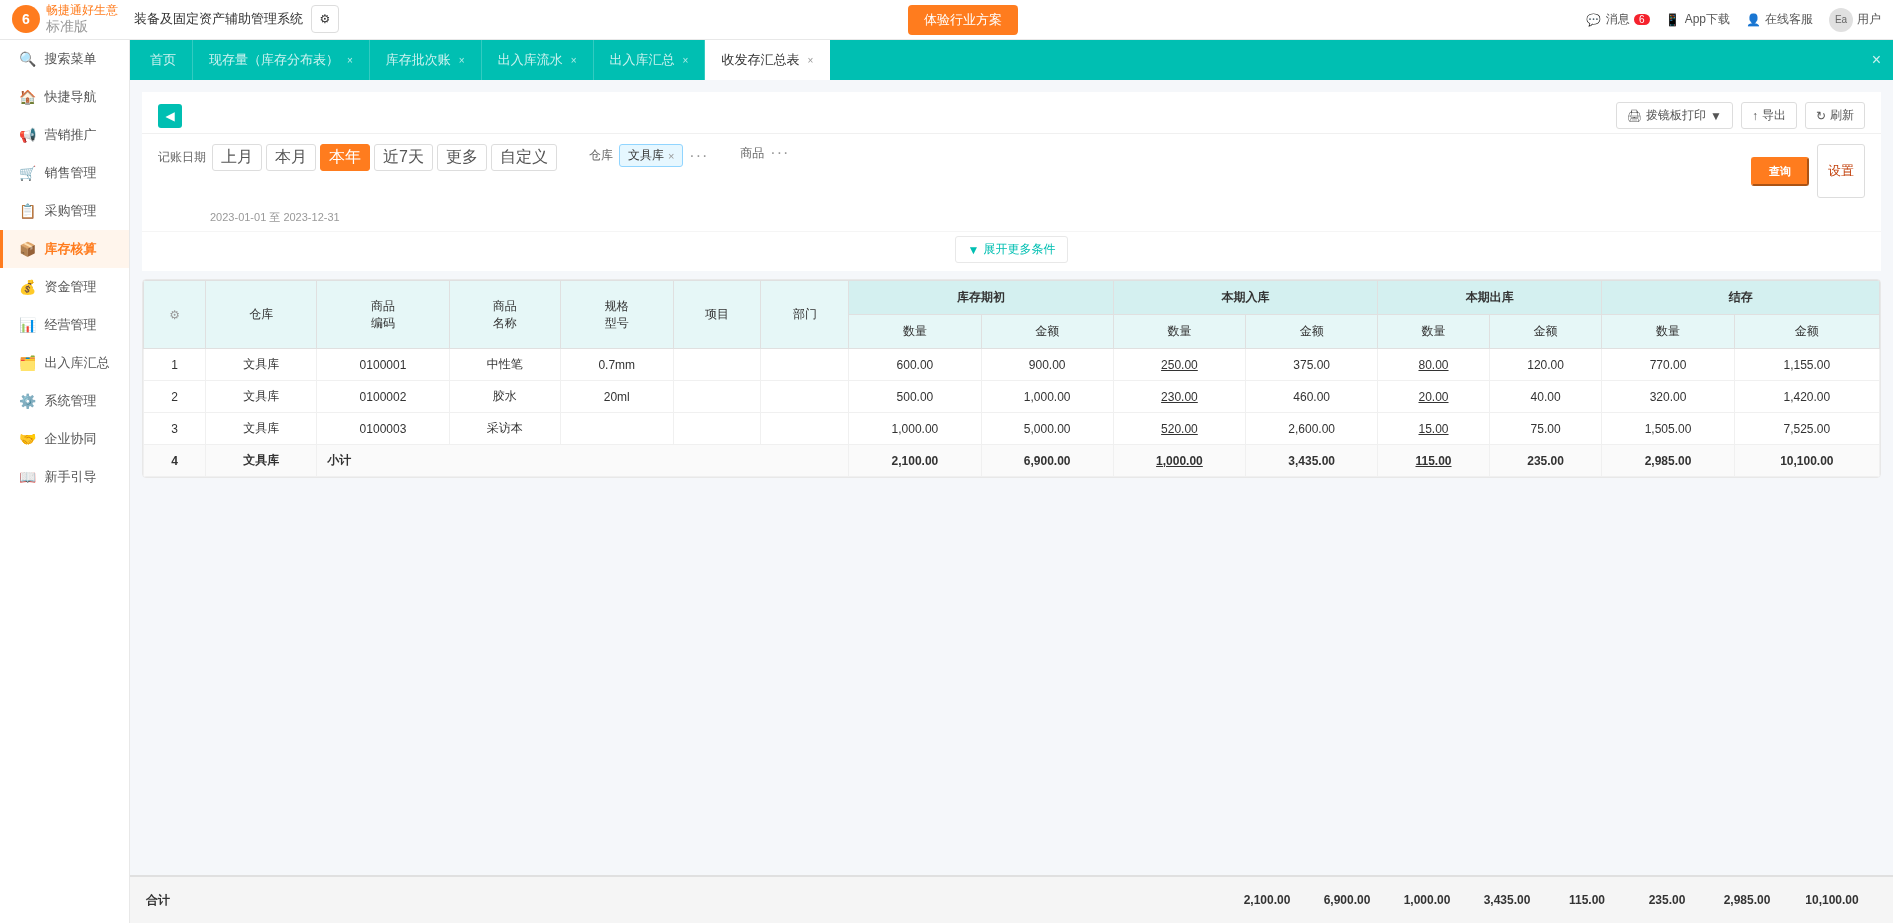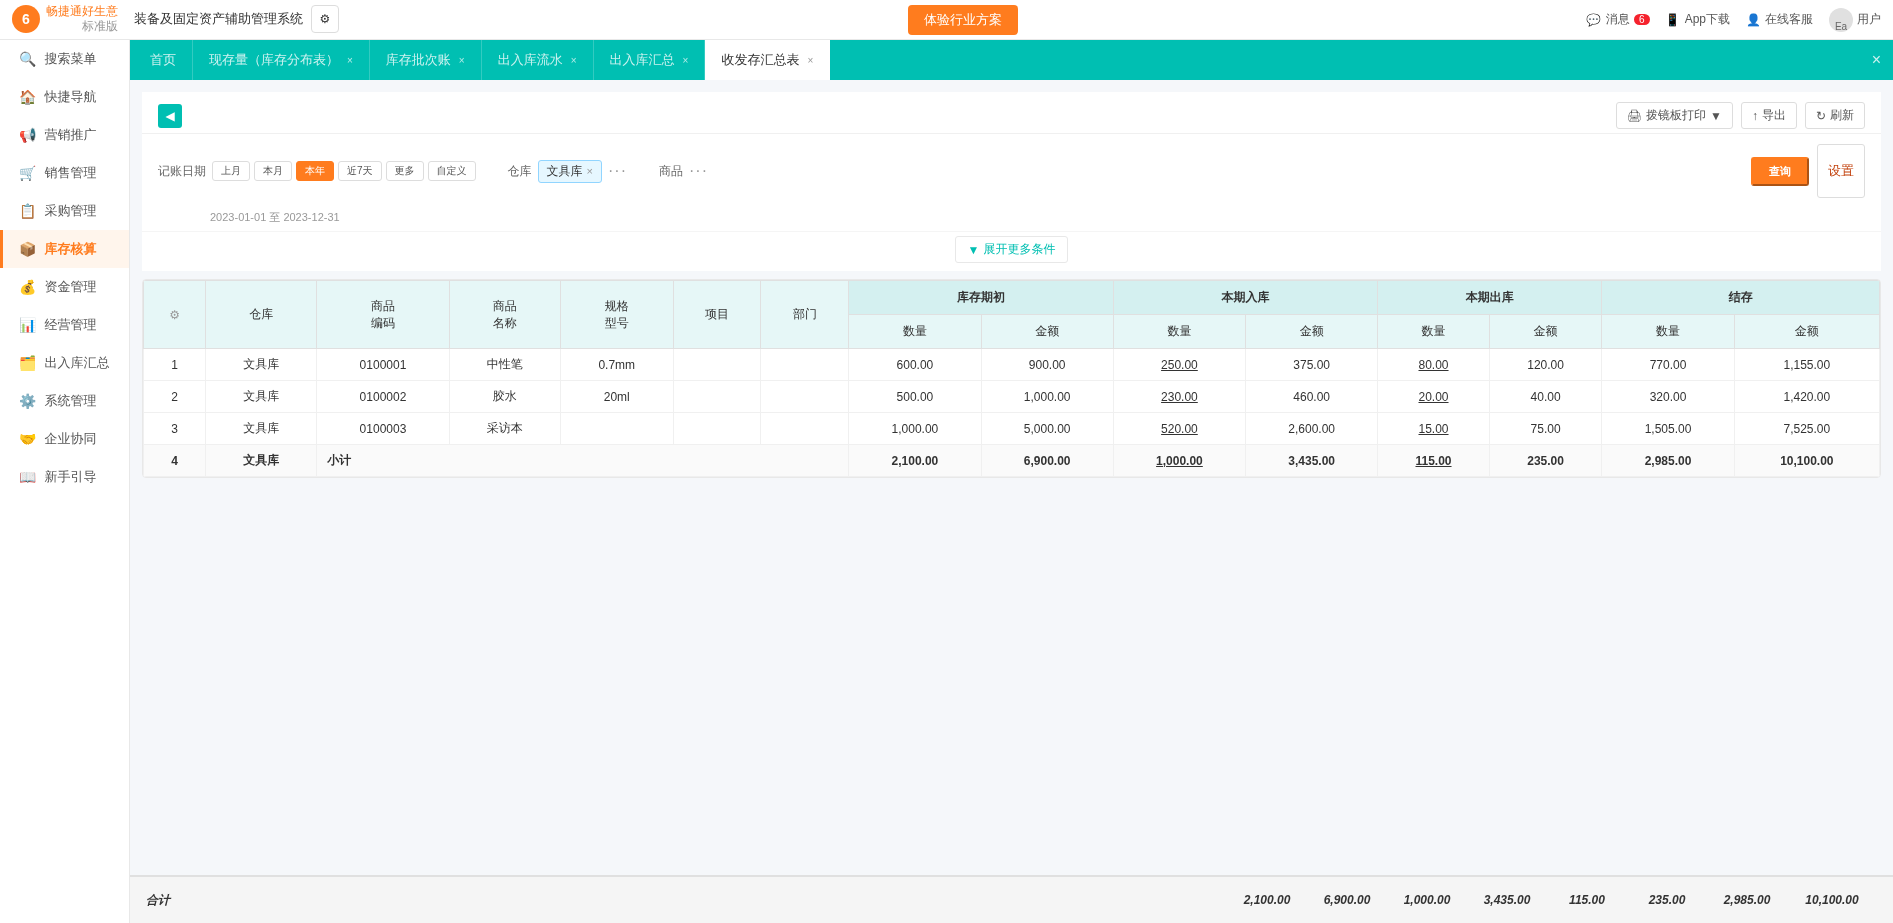--- a/index.html
+++ b/index.html
@@ -5,28 +5,28 @@
     * { box-sizing: border-box; margin: 0; padding: 0; }
     body { font-family: 'Microsoft YaHei', Arial, sans-serif; font-size: 12px; background: #f0f2f5; color: #333; overflow: hidden; }
 
     
     .app-container { display: flex; flex-direction: column; height: 923px; width: 1893px; }
     .top-bar { height: 40px; background: #fff; display: flex; align-items: center; padding: 0 12px; border-bottom: 1px solid #e8e8e8; justify-content: space-between; }
     .top-bar-left { display: flex; align-items: center; gap: 8px; }
     .logo-area { display: flex; align-items: center; gap: 6px; }
     .logo-icon { width: 28px; height: 28px; background: #ff7c1e; border-radius: 50%; display: flex; align-items: center; justify-content: center; color: #fff; font-weight: bold; font-size: 14px; }
     .logo-text { font-size: 12px; color: #ff7c1e; line-height: 1.2; }
-    .logo-sub { font-size: 12px; color: #999; margin-left: 36px; }
+    .logo-sub { font-size: 14px; color: #999; }
     .top-bar-center { display: flex; align-items: center; gap: 8px; }
     .settings-btn { width: 28px; height: 28px; border: 1px solid #ddd; border-radius: 4px; display: flex; align-items: center; justify-content: center; cursor: pointer; background: #fff; }
     .trial-btn { background: #ff7c1e; color: #fff; border: none; border-radius: 4px; padding: 6px 16px; cursor: pointer; font-size: 13px; }
     .top-bar-right { display: flex; align-items: center; gap: 16px; }
     .top-right-item { display: flex; align-items: center; gap: 4px; cursor: pointer; color: #555; font-size: 12px; }
     .badge { background: #f5222d; color: #fff; border-radius: 8px; padding: 0 4px; font-size: 10px; min-width: 16px; text-align: center; }
-    .user-avatar { width: 24px; height: 24px; background: #e0e0e0; border-radius: 50%; display: flex; align-items: flex-end; justify-content: center; font-size: 10px; color: #666; }
+    .user-avatar { width: 24px; height: 24px; background: #e0e0e0; border-radius: 50%; display: flex; align-items: center; justify-content: center; font-size: 10px; color: #666; }
 
     .main-layout { display: flex; flex: 1; overflow: hidden; }
 
     
     .sidebar { width: 130px; background: #fff; border-right: 1px solid #e8e8e8; display: flex; flex-direction: column; overflow-y: auto; }
     .sidebar-item { display: flex; align-items: center; gap: 8px; padding: 10px 16px; cursor: pointer; color: #555; font-size: 13px; border-left: 3px solid transparent; }
     .sidebar-item.active { background: #fff5ec; color: #ff7c1e; border-left-color: #ff7c1e; font-weight: bold; }
     .sidebar-icon { font-size: 14px; }
 
     
@@ -37,24 +37,24 @@
     .tab-item { display: flex; align-items: center; gap: 6px; padding: 0 16px; height: 40px; cursor: pointer; color: rgba(255,255,255,0.8); font-size: 13px; white-space: nowrap; border-right: 1px solid rgba(255,255,255,0.2); }
     .tab-item:first-child { padding-left: 20px; }
     .tab-item.active { background: #fff; color: #333; text-align: center; }
     .tab-close { font-size: 10px; color: rgba(255,255,255,0.7); cursor: pointer; margin-left: 2px; }
     .tab-item.active .tab-close { color: #999; }
     .tab-bar-close { margin-left: auto; padding: 0 12px; color: rgba(255,255,255,0.8); cursor: pointer; font-size: 16px; }
 
     
     .page-content { flex: 1; background: #f5f7fa; overflow-y: auto; padding: 12px; }
     .page-title { font-size: 15px; font-weight: bold; color: #333; margin-bottom: 0; }
-    .filter-bar { background: #fff; padding: 10px 16px; border-top: 1px solid #f0f0f0; display: flex; align-items: center; gap: 12px; flex-wrap: wrap; }
+    .filter-bar { background: #fff; padding: 10px 16px; border-top: 1px solid #f0f0f0; display: flex; align-items: flex-start; gap: 12px; flex-wrap: wrap; }
     .filter-label { color: #666; font-size: 12px; }
     .date-btns { display: flex; gap: 4px; align-items: center; }
-    .date-btn { padding: 2px 8px; border: 1px solid #ddd; border-radius: 3px; cursor: pointer; background: #fff; font-size: 10px; color: #555; }
+    .date-btn { padding: 2px 8px; border: 1px solid #ddd; border-radius: 3px; cursor: pointer; background: #fff; font-size: 16px; color: #555; }
     .date-btn.active { background: #ff7c1e; color: #fff; border-color: #ff7c1e; }
     .filter-tag { display: flex; align-items: center; gap: 4px; background: #e6f7ff; border: 1px solid #91d5ff; border-radius: 3px; padding: 2px 8px; font-size: 12px; }
     .filter-tag-close { cursor: pointer; color: #999; font-size: 11px; }
     .expand-btn { display: flex; align-items: center; gap: 4px; color: #00bfb2; cursor: pointer; font-size: 12px; background: #fff; border: 1px solid #e8e8e8; padding: 4px 12px; border-radius: 3px; }
     .query-btn { background: #ff7c1e; color: #fff; border-color: #ff7c1e; padding: 5px 16px; border-radius: 3px; cursor: pointer; font-size: 11px; font-weight: bold; }
     .settings-small-btn { background: #fff; color: #c2410c; border: 1px solid #ddd; padding: 17px 10px; border-radius: 3px; cursor: pointer; font-size: 13px; }
 
     
     .table-container { background: #fff; margin-top: 8px; border-radius: 4px; overflow: hidden; border: 1px solid #e8e8e8; }
     table { width: 100%; border-collapse: collapse; font-size: 12px; }
@@ -363,21 +363,21 @@
                 <td class="underline-link">115.00</td>
                 <td>235.00</td>
                 <td>2,985.00</td>
                 <td>10,100.00</td>
               </tr>
             </tbody>
           </table>
         </div>
       </div>
 
-      <div style="background:#f5f5f5;border-top:2px solid #e0e0e0;height:48px;display:flex;align-items:center;padding:0 16px;font-weight:bold;font-size:12px;font-style:italic;">
+      <div style="background:#f5f5f5;border-top:2px solid #e0e0e0;height:48px;display:flex;align-items:center;padding:0 16px;font-weight:bold;font-size:12px;">
         <span style="margin-right:200px;flex-shrink:0;">合计</span>
         <div style="display:flex;gap:0;flex:1;justify-content:flex-end;">
           <span style="min-width:80px;text-align:center;">2,100.00</span>
           <span style="min-width:80px;text-align:center;">6,900.00</span>
           <span style="min-width:80px;text-align:center;">1,000.00</span>
           <span style="min-width:80px;text-align:center;">3,435.00</span>
           <span style="min-width:80px;text-align:center;">115.00</span>
           <span style="min-width:80px;text-align:center;">235.00</span>
           <span style="min-width:80px;text-align:center;">2,985.00</span>
           <span style="min-width:90px;text-align:center;">10,100.00</span>

